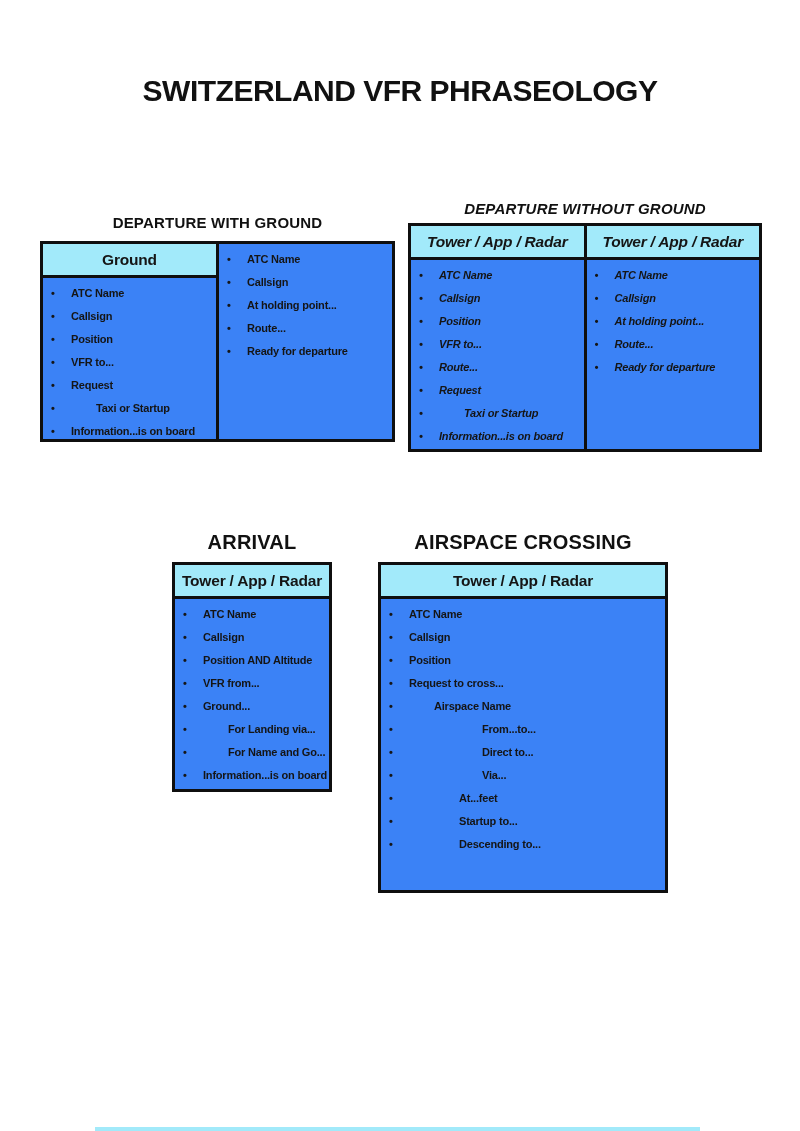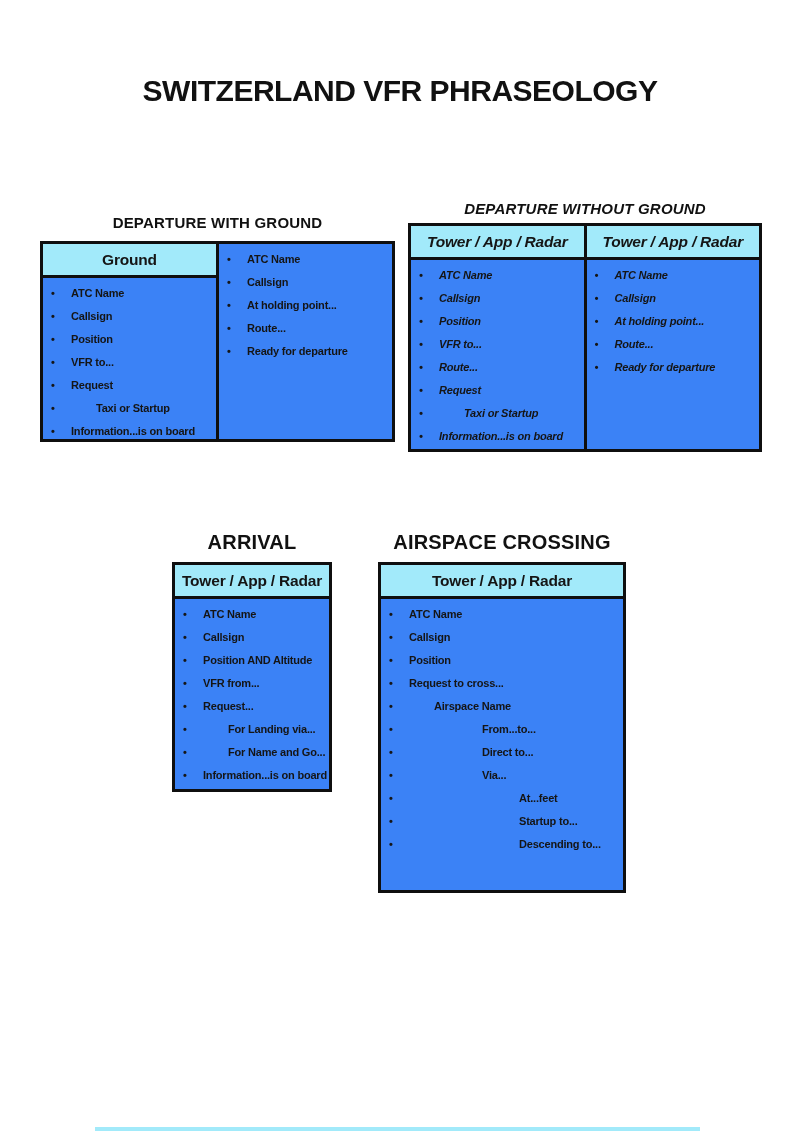--- a/index.html
+++ b/index.html
@@ -27,21 +27,21 @@
   }
   .sec{position:absolute;}
   .sec-title{
     text-align:center;
     letter-spacing:0.2px;
     color:#111;
   }
   .sec-0{left:40px;top:214px;width:355px;}
   .sec-1{left:408px;top:200px;width:354px;font-style:italic;}
   .sec-2{left:172px;top:531px;width:160px;}
-  .sec-3{left:378px;top:531px;width:248px;}
+  .sec-3{left:378px;top:531px;width:290px;}
   .sec-0 .sec-title,.sec-1 .sec-title{font-size:15px;line-height:18px;}
   .sec-2 .sec-title,.sec-3 .sec-title{font-size:20px;line-height:23px;}
   .tbl{
     display:flex;
     border:3px solid var(--border);
     background:#3b82f6;
     overflow:hidden;
     box-sizing:border-box;
   }
   .sec-0 .tbl{margin-top:9px;height:201px;}
@@ -57,21 +57,21 @@
     display:flex;align-items:center;justify-content:center;
     font-size:15.5px;letter-spacing:-0.2px;
     white-space:nowrap;
   }
   .body{padding-top:3px;}
   .row{height:23px;display:flex;align-items:center;padding-left:8px;}
   .bullet{width:20px;flex:none;font-size:11px;}
   .txt{font-size:11px;letter-spacing:-0.2px;white-space:nowrap;}
   .ind-1{margin-left:25px;}
   .ind-2{margin-left:73px;}
-  .ind-3{margin-left:110px;}
+  .ind-3{margin-left:50px;}
   .cutoff{
     position:absolute;left:95px;top:1127px;
     width:605px;height:4px;
     background:var(--header-fill);
   }
 </style>
 </head>
 <body>
 
 <div class="page">
@@ -225,21 +225,21 @@
             <div class="row">
               <span class="bullet">•</span>
               <span class="txt ind-0">Position AND Altitude</span>
             </div>
             <div class="row">
               <span class="bullet">•</span>
               <span class="txt ind-0">VFR from...</span>
             </div>
             <div class="row">
               <span class="bullet">•</span>
-              <span class="txt ind-0">Request...</span>
+              <span class="txt ind-0">Ground...</span>
             </div>
             <div class="row">
               <span class="bullet">•</span>
               <span class="txt ind-1">For Landing via...</span>
             </div>
             <div class="row">
               <span class="bullet">•</span>
               <span class="txt ind-1">For Name and Go...</span>
             </div>
             <div class="row">

